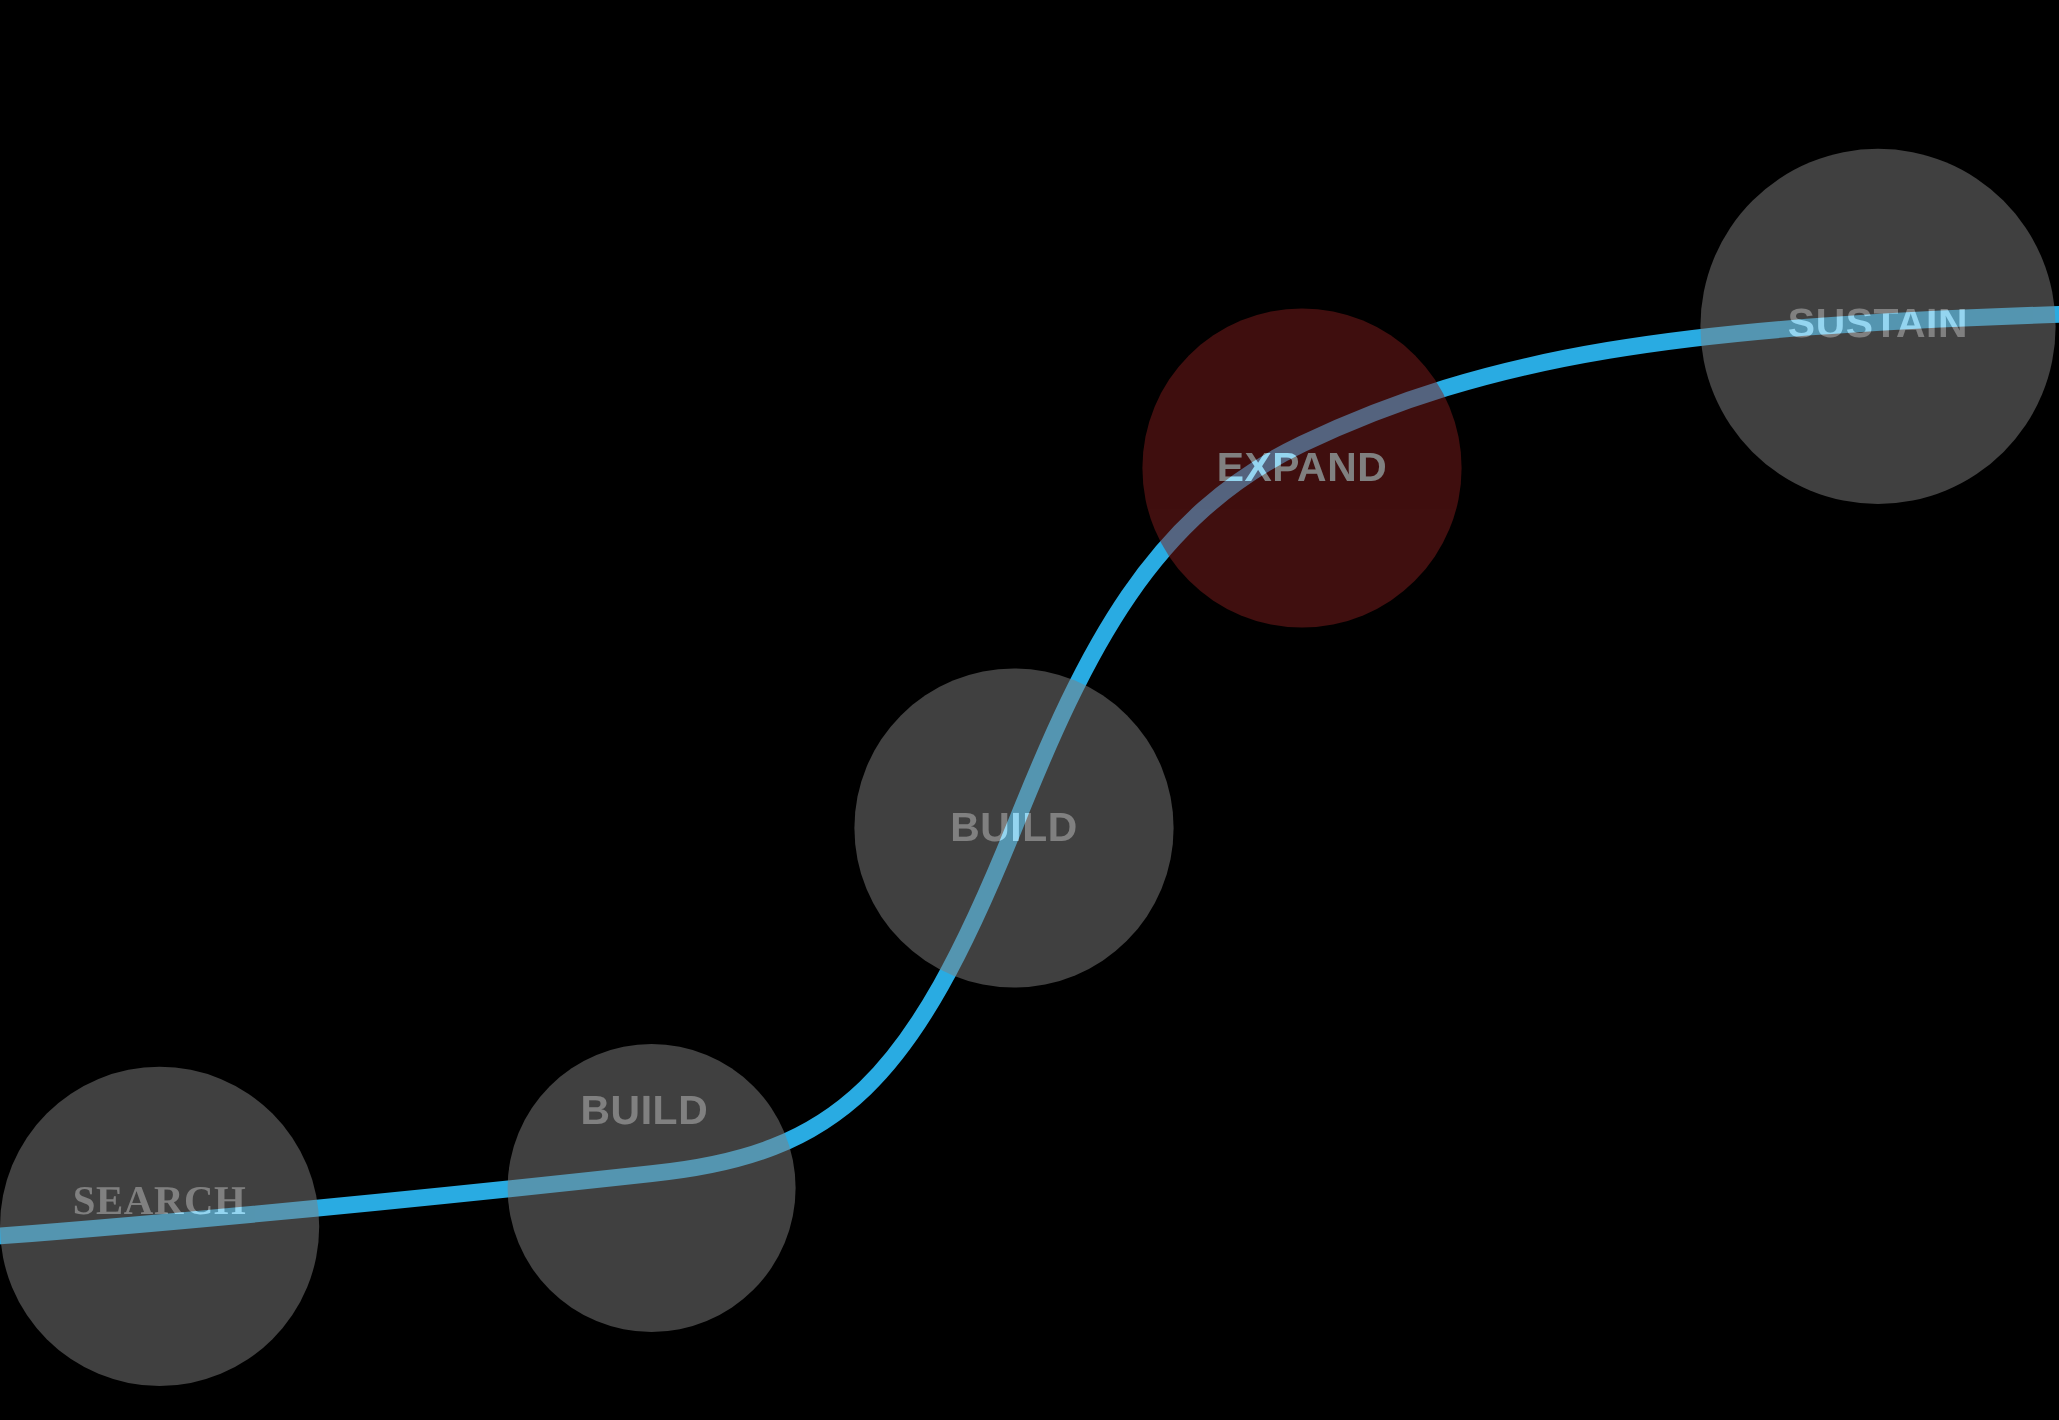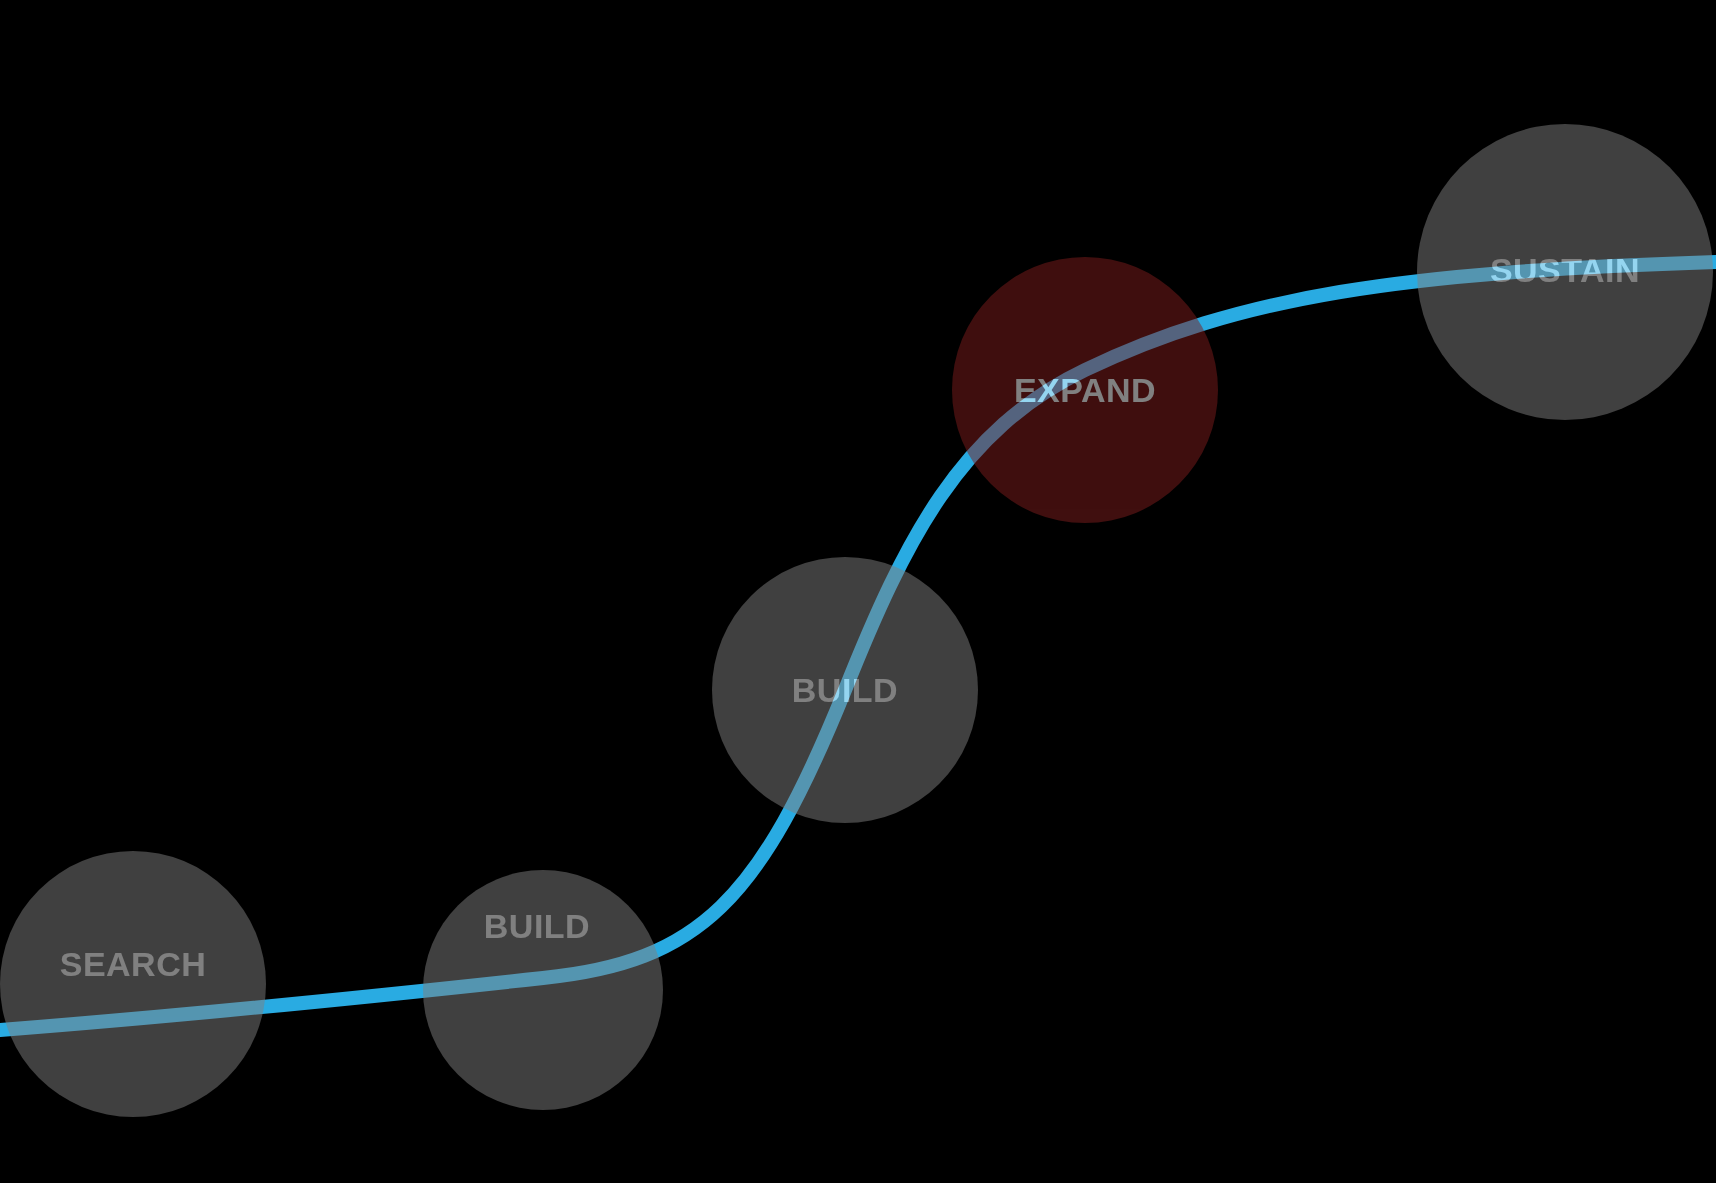--- a/index.html
+++ b/index.html
@@ -55,21 +55,21 @@
 </head>
 <body>
 
 <div id="stage" style="width: 1716px; height: 1183px; background: rgb(0, 0, 0);">
 
   <svg id="curve-layer" viewBox="0 0 1716 1183" preserveAspectRatio="none" xmlns="http://www.w3.org/2000/svg" style="width: 1716px; height: 1183px;">
     <path id="connector-path" fill="none" stroke="#29ABE2" stroke-width="14" stroke-linecap="round" d="M 0 1030 C 180 1016, 360 998, 543 978 C 700 962, 760 900, 845 690 C 905 540, 960 430, 1085 370 C 1240 296, 1400 272, 1716 262"></path>
   </svg>
 
   <div id="nodes-layer" style="width: 1716px; height: 1183px;">
-      <div class="node" style="left: 0px; top: 851px; width: 266px; height: 266px; background: rgb(128, 128, 128); opacity: 0.5;">
+      <div class="node" style="left: 0px; top: 889px; width: 266px; height: 266px; background: rgb(128, 128, 128); opacity: 0.5; font-family: Liberation Serif, serif;">
         <span class="node-label" style="font-size: 34px; color: rgb(255, 255, 255); transform: translate(0px, -20px); opacity: 2;">SEARCH</span>
       </div>
       <div class="node" style="left: 423px; top: 870px; width: 240px; height: 240px; background: rgb(128, 128, 128); opacity: 0.5;">
         <span class="node-label" style="font-size: 34px; color: rgb(255, 255, 255); transform: translate(-6px, -64px); opacity: 2;">BUILD</span>
       </div>
       <div class="node" style="left: 712px; top: 557px; width: 266px; height: 266px; background: rgb(128, 128, 128); opacity: 0.5;">
         <span class="node-label" style="font-size: 34px; color: rgb(255, 255, 255); transform: translate(0px, 0px); opacity: 2;">BUILD</span>
       </div>
       <div class="node" style="left: 952px; top: 257px; width: 266px; height: 266px; background: #7f1d1d; opacity: 0.5;">
         <span class="node-label" style="font-size: 34px; color: rgb(255, 255, 255); transform: translate(0px, 0px); opacity: 2;">EXPAND</span>

